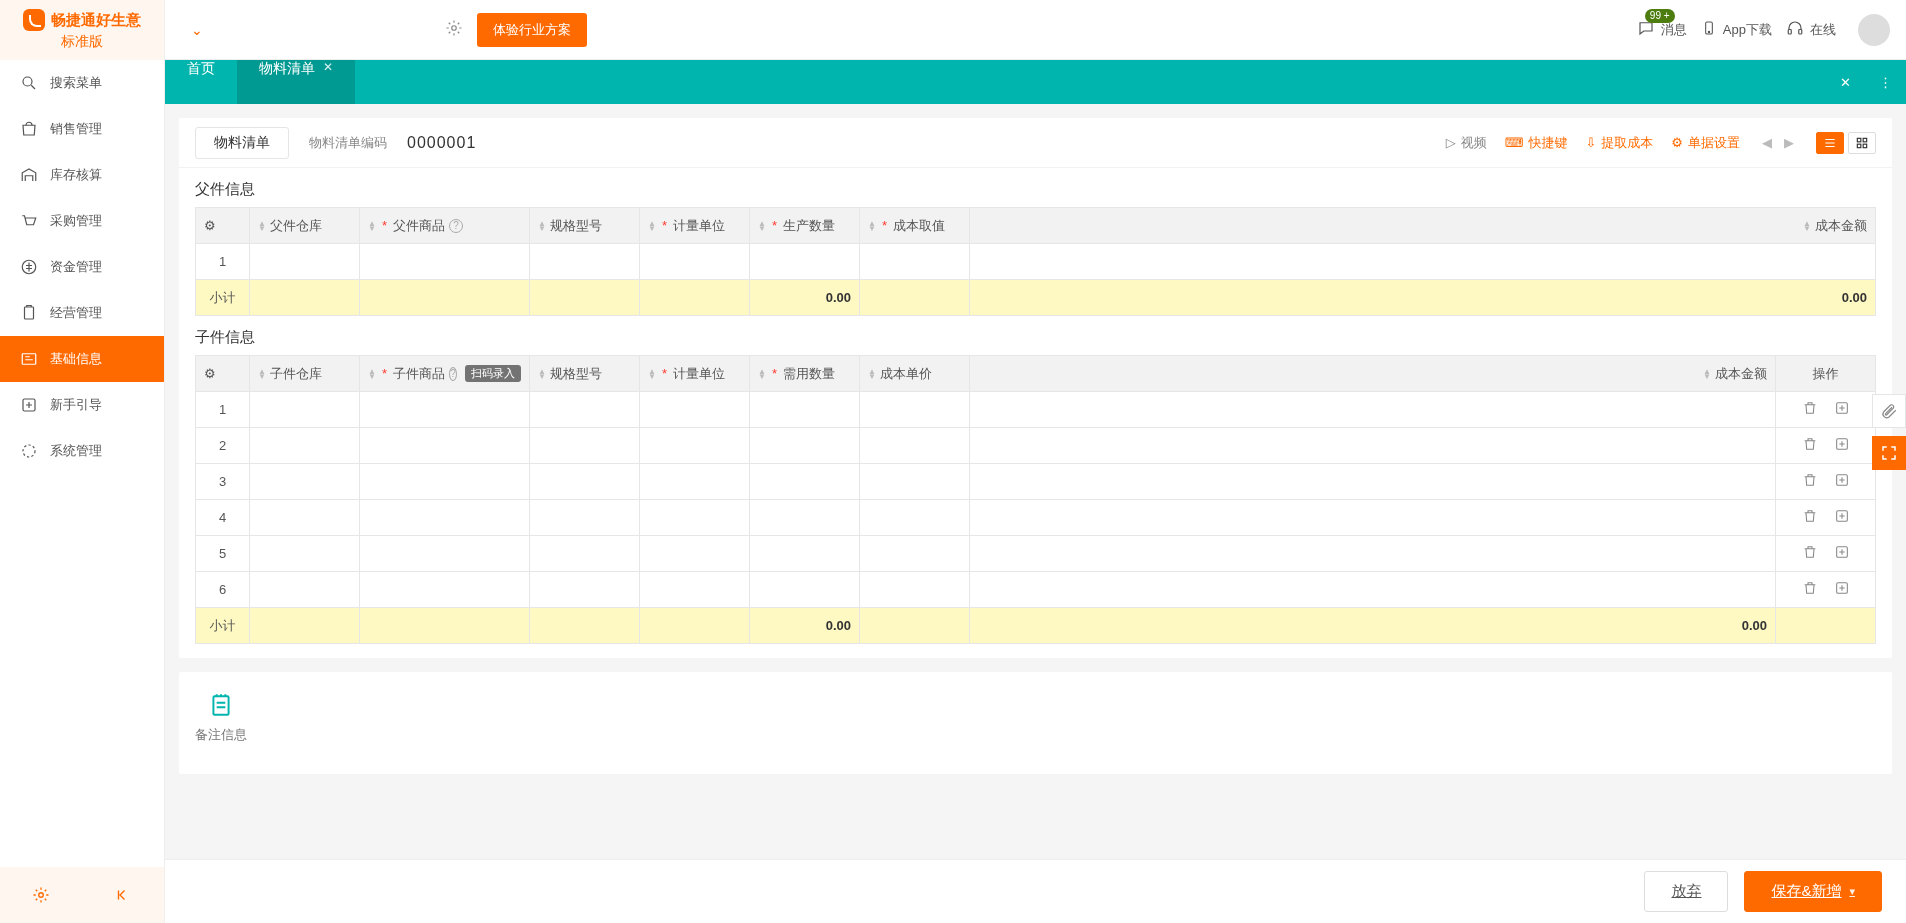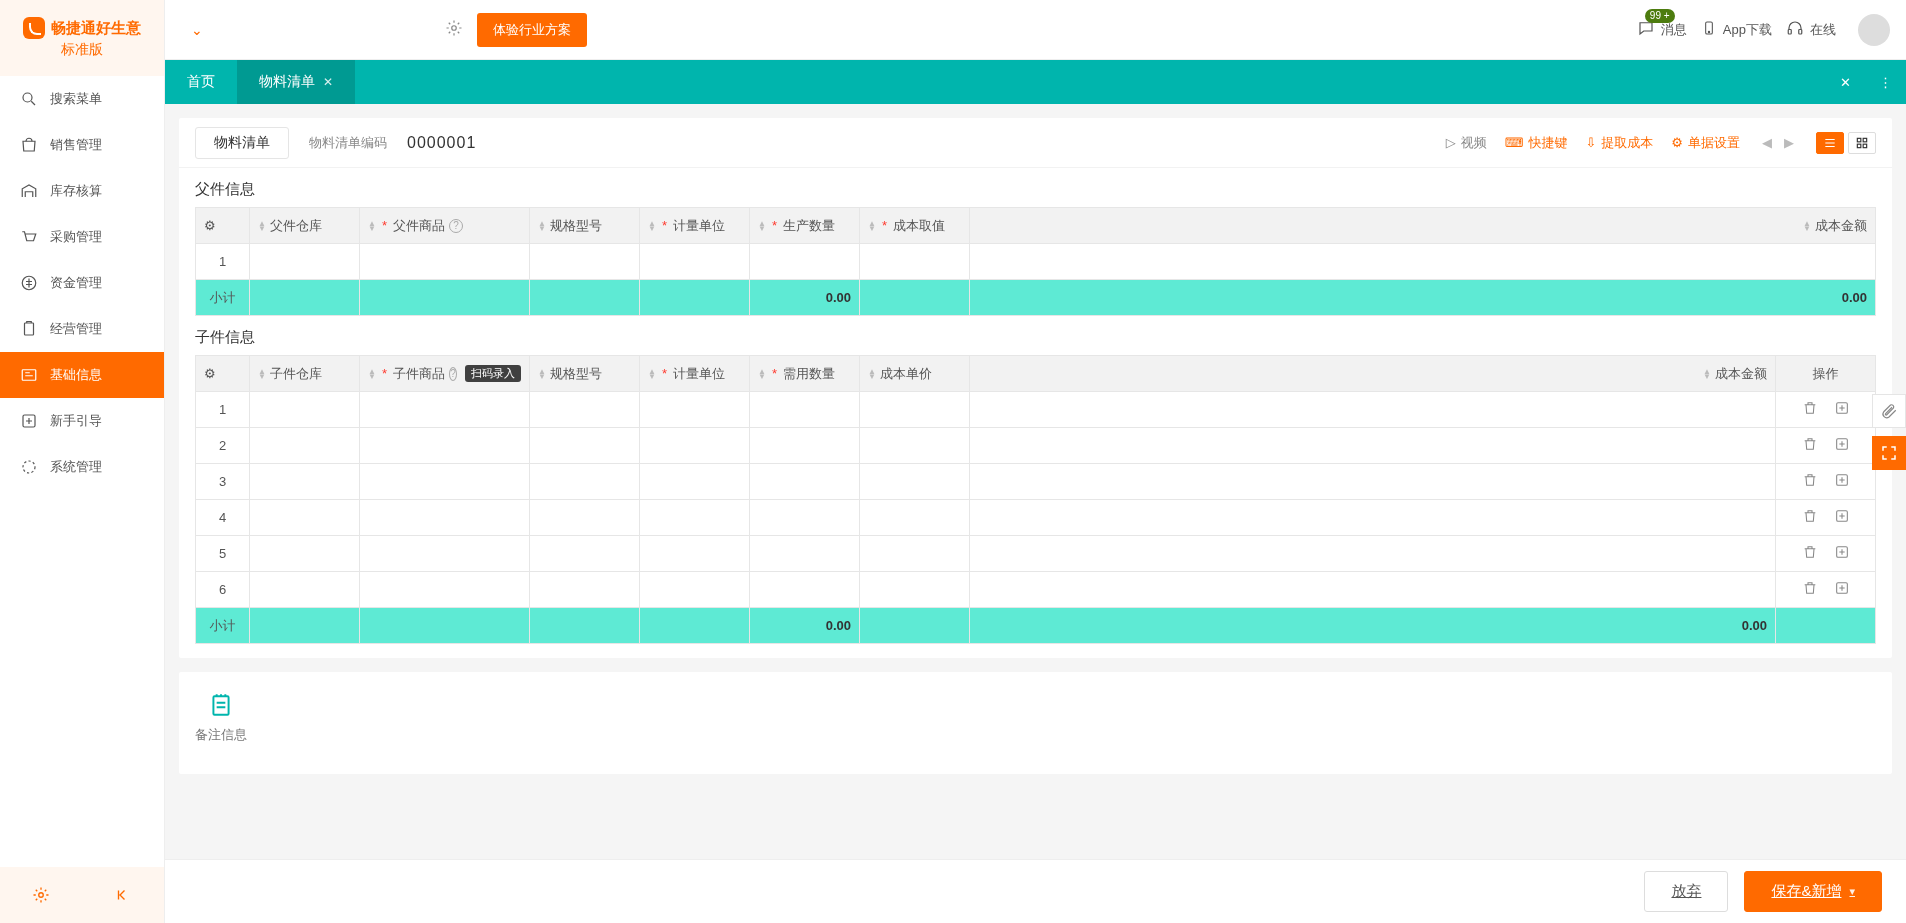--- a/index.html
+++ b/index.html
@@ -25,21 +25,21 @@
 
 .sidebar {
   width: 165px;
   background: #fff;
   display: flex;
   flex-direction: column;
   border-right: 1px solid #eee;
 }
 
 .logo-block {
-  height: 76px;
+  height: 60px;
   padding: 8px 12px;
   background: #fff6ef;
   display: flex;
   flex-direction: column;
   align-items: center;
   justify-content: center;
 }
 
 .logo-row {
   display: flex;
@@ -196,21 +196,20 @@
 .tabs-bar {
   height: 44px;
   background: #00b5ad;
   display: flex;
   align-items: stretch;
   color: #fff;
 }
 
 .tab-item {
   display: flex;
-  align-items: center;
   padding: 0 22px;
   gap: 8px;
   cursor: pointer;
   font-size: 14px;
 }
 
 .tab-item.active {
   background: #009a92;
 }
 
@@ -354,24 +353,24 @@
 .col-product{width:170px}
 .col-spec{width:110px}
 .col-unit{width:110px}
 .col-qty{width:110px}
 .col-cost{width:110px}
 .col-cost-amount-wide{}
 .col-action{width:100px;text-align:center}
 
 .tbl td.num{text-align:center}
 .tbl td.right{text-align:right;font-weight:600;color:#333}
-.subtotal-row td{background:#5eead4}
+.subtotal-row td{background:#fef9c3}
 
 .scan-tag{
-  background:#404040;color:#fff;font-size:11px;border-radius:3px;padding:1px 6px;margin-left:4px;
+  background:#737373;color:#fff;font-size:11px;border-radius:3px;padding:1px 6px;margin-left:4px;
 }
 
 .row-action-icons{
   display:flex;align-items:center;justify-content:center;gap:16px;color:#888;
 }
 .row-action-icons .ic{cursor:pointer}
 
 
 .remark-panel{
   display:flex;align-items:flex-start;

